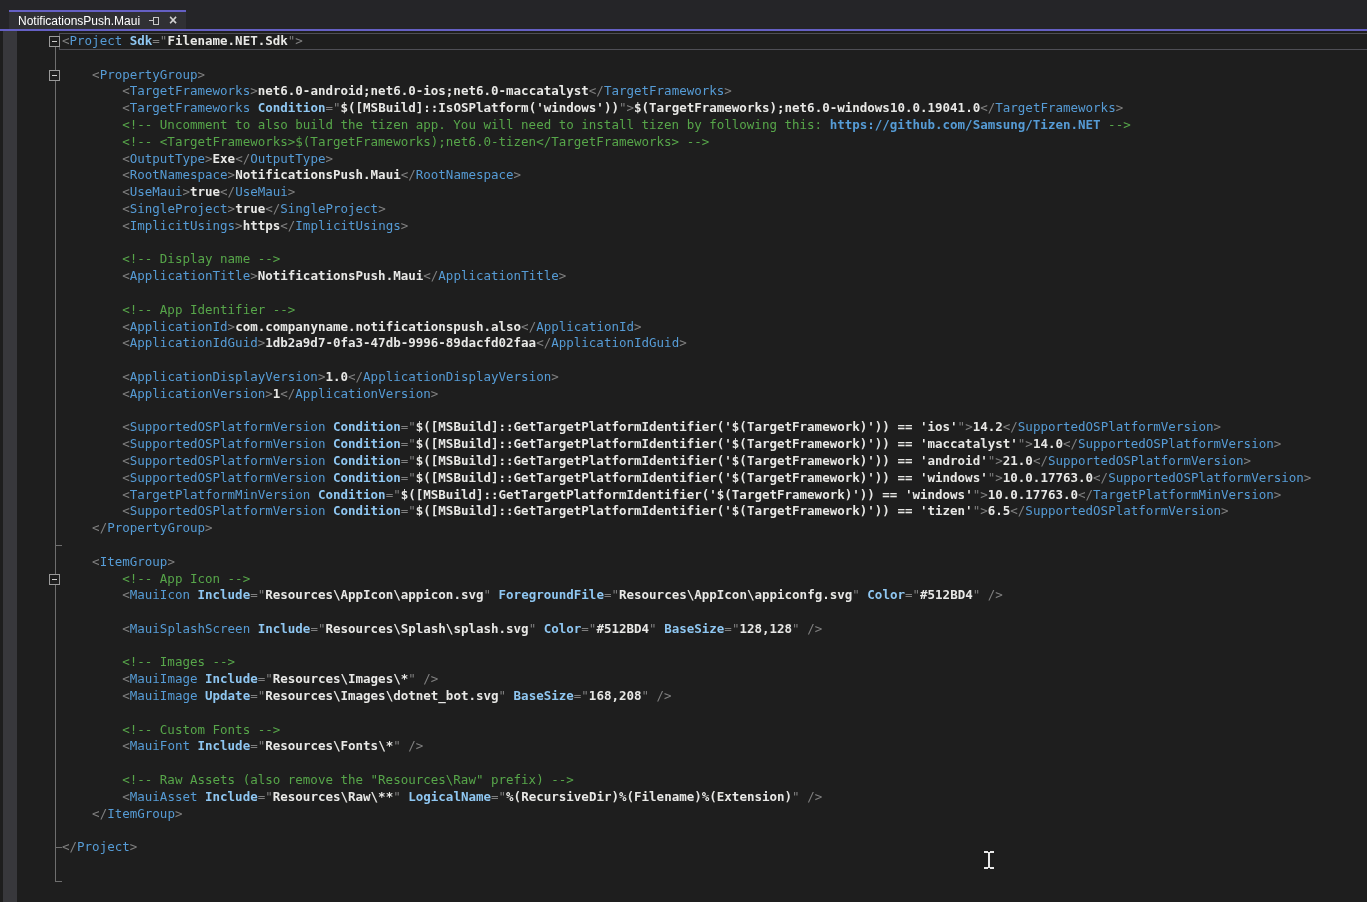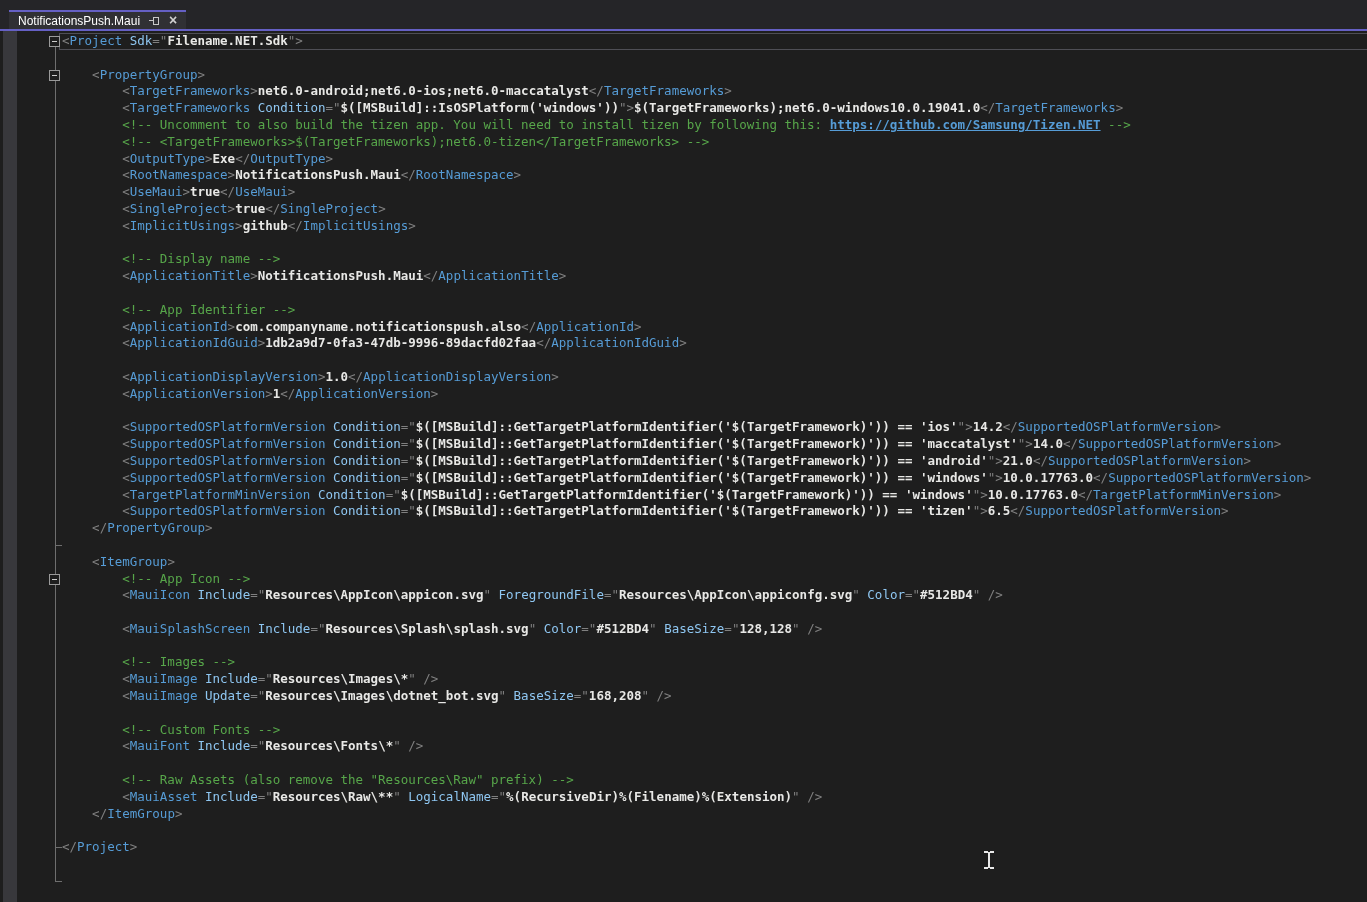--- a/index.html
+++ b/index.html
@@ -21,25 +21,25 @@
   #gutterstrip{position:absolute;left:3px;top:0;width:14px;height:100%;background:var(--gutter_bg);}
   #code{position:relative;padding-top:2px;z-index:2;}
   .line{position:relative;height:16.8px;line-height:16.8px;white-space:pre;
         padding-left:62px;font-family:"DejaVu Sans Mono","Liberation Mono",monospace;
         font-size:12.5px;color:#d4d4d4;}
   .line.current::after{content:"";position:absolute;left:59px;right:3px;top:0;bottom:0;
         border:1px solid #4e4e55;pointer-events:none;}
   .t-w{color:transparent;}
   .t-d{color:var(--delim);}
   .t-t{color:var(--tag);}
-  .t-a{color:var(--attr);font-weight:400;}
+  .t-a{color:var(--attr);font-weight:700;}
   .t-v{color:var(--value);font-weight:600;}
   .t-x{color:var(--text);font-weight:600;}
   .t-c{color:var(--comment);text-align:center;}
-  .t-l{color:var(--link);font-weight:600;text-decoration:underline;cursor:pointer;}
+  .t-l{color:var(--link);font-weight:600;cursor:pointer;}
   
   .fold-box{position:absolute;left:49px;width:9px;height:9px;border:1px solid #9a9a9a;
         background:var(--editor_bg);z-index:3;}
   .fold-box::after{content:"";position:absolute;left:2px;top:4px;width:5px;height:1px;background:#cccccc;}
   .fold-tick{position:absolute;left:56px;width:6px;height:1px;background:var(--guide);z-index:1;}
   #fold-guide{position:absolute;left:55px;width:1px;background:var(--guide);z-index:1;}
   
   #ibeam{position:absolute;left:984px;top:851px;width:10px;height:18px;z-index:9;pointer-events:none;}
   #ibeam .stem{position:absolute;left:4px;top:1px;width:2px;height:16px;background:#e9e9e9;}
   #ibeam .serif-top{position:absolute;left:0;top:0;width:10px;height:2px;background:#e9e9e9;}
@@ -68,21 +68,21 @@
         <div class="line"></div>
         <div class="line"><span class="t-w">    </span><span class="t-d">&lt;</span><span class="t-t">PropertyGroup</span><span class="t-d">&gt;</span></div>
         <div class="line"><span class="t-w">        </span><span class="t-d">&lt;</span><span class="t-t">TargetFrameworks</span><span class="t-d">&gt;</span><span class="t-x">net6.0-android;net6.0-ios;net6.0-maccatalyst</span><span class="t-d">&lt;/</span><span class="t-t">TargetFrameworks</span><span class="t-d">&gt;</span></div>
         <div class="line"><span class="t-w">        </span><span class="t-d">&lt;</span><span class="t-t">TargetFrameworks</span><span class="t-a"> Condition</span><span class="t-d">="</span><span class="t-v">$([MSBuild]::IsOSPlatform('windows'))</span><span class="t-d">"&gt;</span><span class="t-x">$(TargetFrameworks);net6.0-windows10.0.19041.0</span><span class="t-d">&lt;/</span><span class="t-t">TargetFrameworks</span><span class="t-d">&gt;</span></div>
         <div class="line"><span class="t-w">        </span><span class="t-c">&lt;!-- Uncomment to also build the tizen app. You will need to install tizen by following this: </span><span class="t-l">https://github.com/Samsung/Tizen.NET</span><span class="t-c"> --&gt;</span></div>
         <div class="line"><span class="t-w">        </span><span class="t-c">&lt;!-- &lt;TargetFrameworks&gt;$(TargetFrameworks);net6.0-tizen&lt;/TargetFrameworks&gt; --&gt;</span></div>
         <div class="line"><span class="t-w">        </span><span class="t-d">&lt;</span><span class="t-t">OutputType</span><span class="t-d">&gt;</span><span class="t-x">Exe</span><span class="t-d">&lt;/</span><span class="t-t">OutputType</span><span class="t-d">&gt;</span></div>
         <div class="line"><span class="t-w">        </span><span class="t-d">&lt;</span><span class="t-t">RootNamespace</span><span class="t-d">&gt;</span><span class="t-x">NotificationsPush.Maui</span><span class="t-d">&lt;/</span><span class="t-t">RootNamespace</span><span class="t-d">&gt;</span></div>
         <div class="line"><span class="t-w">        </span><span class="t-d">&lt;</span><span class="t-t">UseMaui</span><span class="t-d">&gt;</span><span class="t-x">true</span><span class="t-d">&lt;/</span><span class="t-t">UseMaui</span><span class="t-d">&gt;</span></div>
         <div class="line"><span class="t-w">        </span><span class="t-d">&lt;</span><span class="t-t">SingleProject</span><span class="t-d">&gt;</span><span class="t-x">true</span><span class="t-d">&lt;/</span><span class="t-t">SingleProject</span><span class="t-d">&gt;</span></div>
-        <div class="line"><span class="t-w">        </span><span class="t-d">&lt;</span><span class="t-t">ImplicitUsings</span><span class="t-d">&gt;</span><span class="t-x">github</span><span class="t-d">&lt;/</span><span class="t-t">ImplicitUsings</span><span class="t-d">&gt;</span></div>
+        <div class="line"><span class="t-w">        </span><span class="t-d">&lt;</span><span class="t-t">ImplicitUsings</span><span class="t-d">&gt;</span><span class="t-x">https</span><span class="t-d">&lt;/</span><span class="t-t">ImplicitUsings</span><span class="t-d">&gt;</span></div>
         <div class="line"></div>
         <div class="line"><span class="t-w">        </span><span class="t-c">&lt;!-- Display name --&gt;</span></div>
         <div class="line"><span class="t-w">        </span><span class="t-d">&lt;</span><span class="t-t">ApplicationTitle</span><span class="t-d">&gt;</span><span class="t-x">NotificationsPush.Maui</span><span class="t-d">&lt;/</span><span class="t-t">ApplicationTitle</span><span class="t-d">&gt;</span></div>
         <div class="line"></div>
         <div class="line"><span class="t-w">        </span><span class="t-c">&lt;!-- App Identifier --&gt;</span></div>
         <div class="line"><span class="t-w">        </span><span class="t-d">&lt;</span><span class="t-t">ApplicationId</span><span class="t-d">&gt;</span><span class="t-x">com.companyname.notificationspush.also</span><span class="t-d">&lt;/</span><span class="t-t">ApplicationId</span><span class="t-d">&gt;</span></div>
         <div class="line"><span class="t-w">        </span><span class="t-d">&lt;</span><span class="t-t">ApplicationIdGuid</span><span class="t-d">&gt;</span><span class="t-x">1db2a9d7-0fa3-47db-9996-89dacfd02faa</span><span class="t-d">&lt;/</span><span class="t-t">ApplicationIdGuid</span><span class="t-d">&gt;</span></div>
         <div class="line"></div>
         <div class="line"><span class="t-w">        </span><span class="t-d">&lt;</span><span class="t-t">ApplicationDisplayVersion</span><span class="t-d">&gt;</span><span class="t-x">1.0</span><span class="t-d">&lt;/</span><span class="t-t">ApplicationDisplayVersion</span><span class="t-d">&gt;</span></div>
         <div class="line"><span class="t-w">        </span><span class="t-d">&lt;</span><span class="t-t">ApplicationVersion</span><span class="t-d">&gt;</span><span class="t-x">1</span><span class="t-d">&lt;/</span><span class="t-t">ApplicationVersion</span><span class="t-d">&gt;</span></div>

